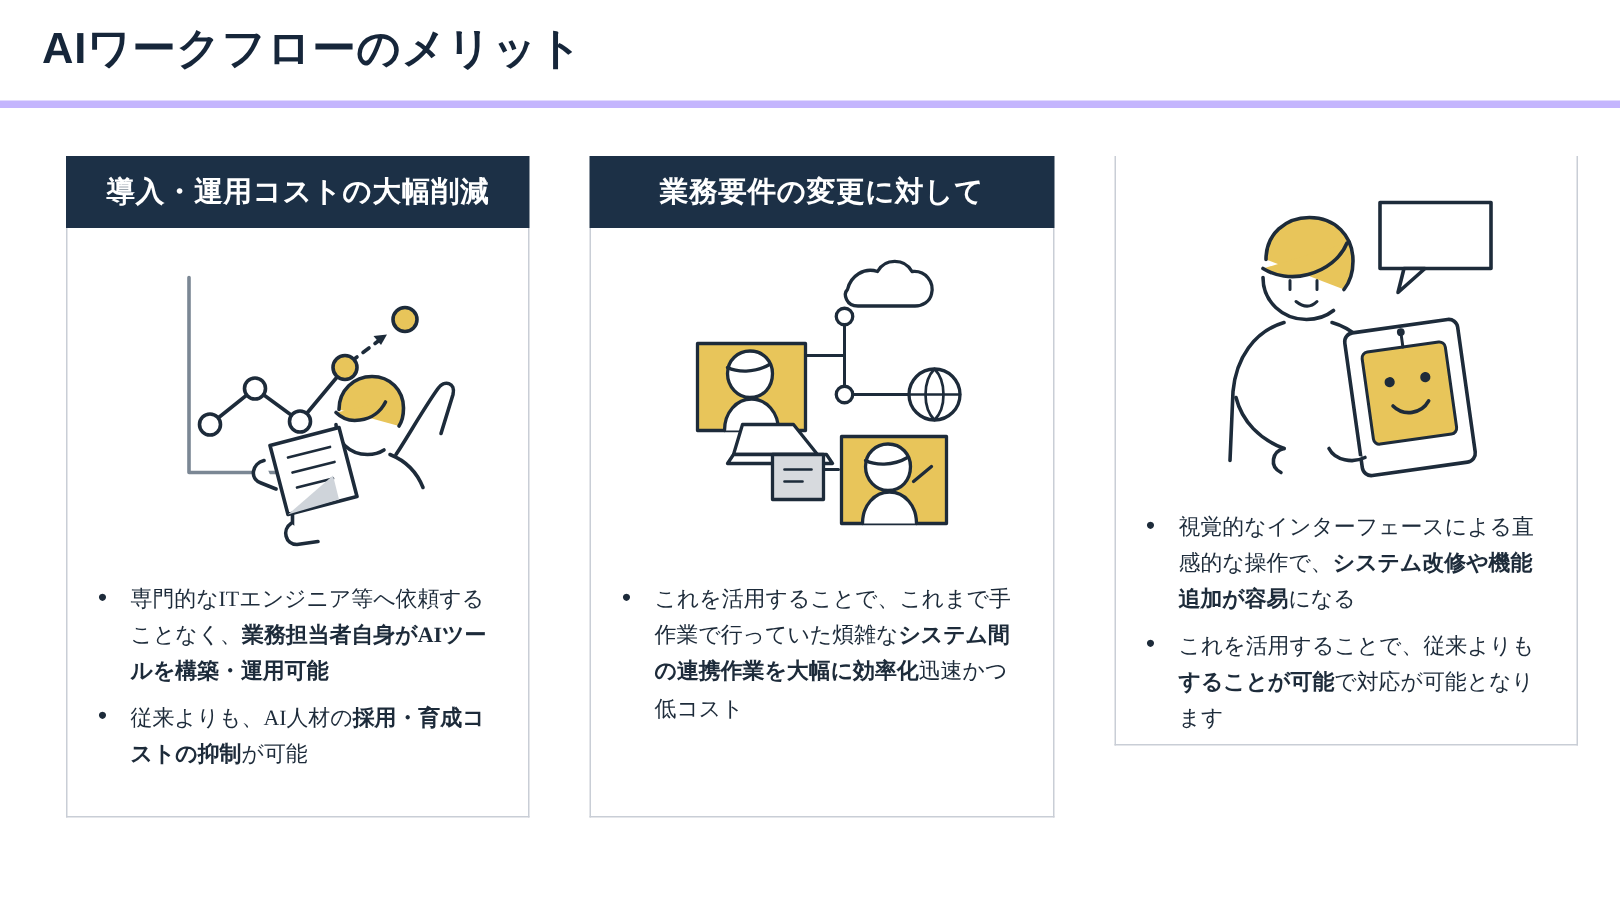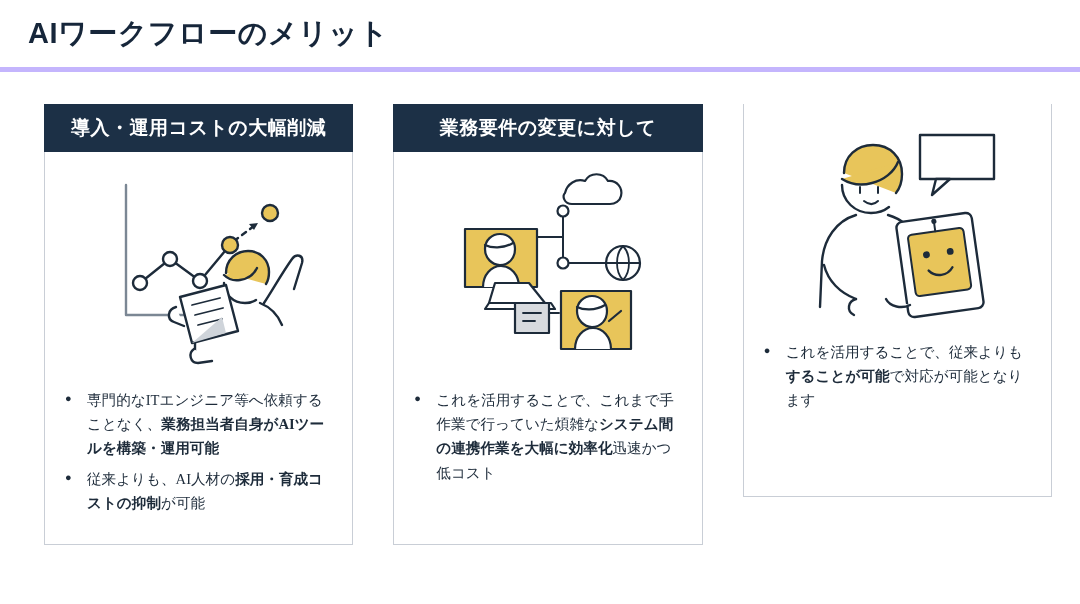--- a/index.html
+++ b/index.html
@@ -236,20 +236,23 @@
               <path d="M156 154 c6 8 18 8 24 0" stroke="#1d2b3a" stroke-width="2.4"></path>
               <path d="M168 108 l0 8" stroke="#1d2b3a" stroke-width="2"></path>
               <circle cx="168" cy="106" r="2.6" fill="#1d2b3a" stroke="none"></circle>
             </g>
 
             <path d="M138 190 c-8 4-20 2-24 -6" fill="#ffffff" stroke="#1d2b3a"></path>
           </svg>
         </div>
         <ul class="card-list">
           <li>
+            <span>視覚的なインターフェースによる直感的な操作で、</span><b>システム改修や機能追加が容易</b><span>になる</span>
+          </li>
+          <li>
             <span>これを活用することで、従来よりも</span><b>することが可能</b><span>で対応が可能となります</span>
           </li>
         </ul>
       </div>
     </div>
 
   </div>
 </div>
 
 </body></html>

